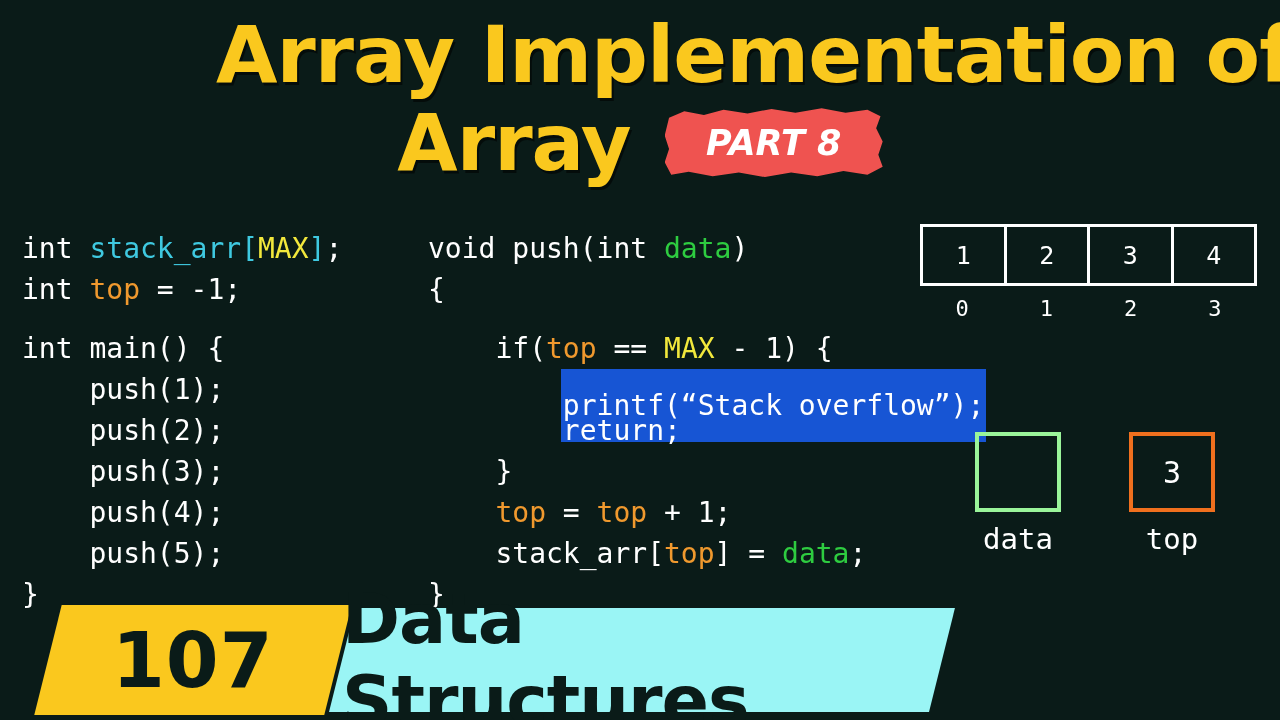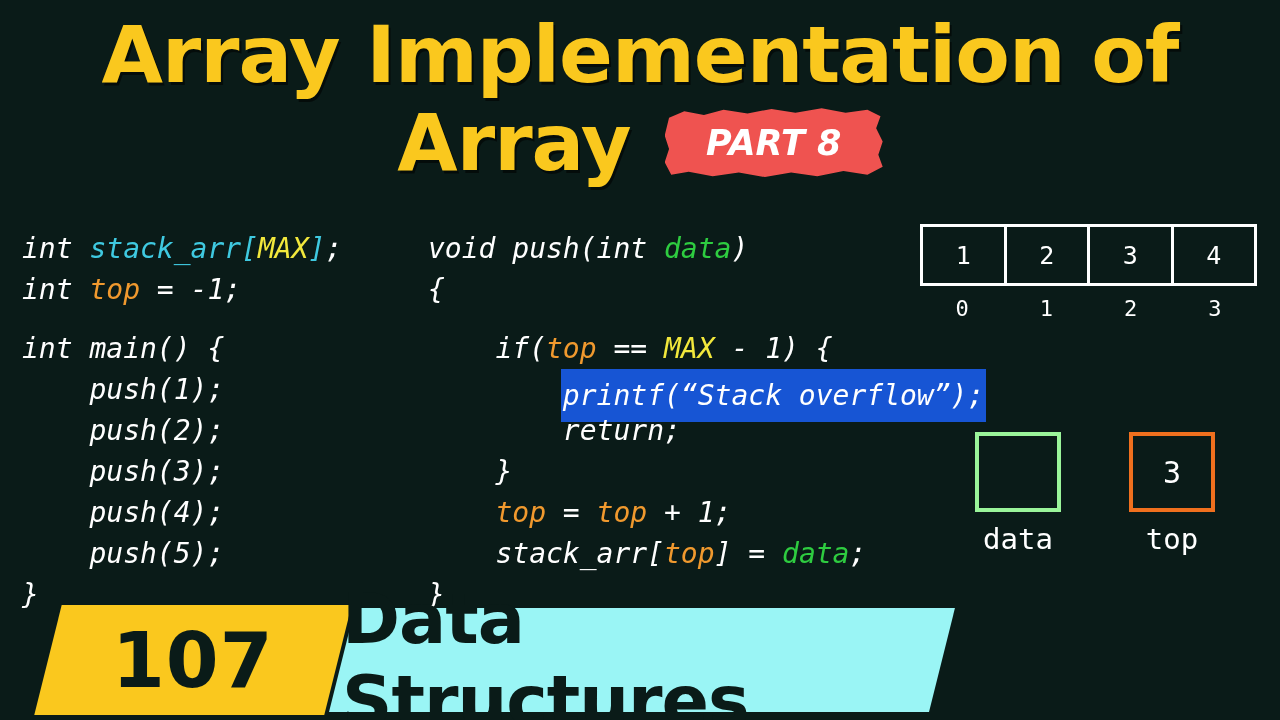--- a/index.html
+++ b/index.html
@@ -16,21 +16,21 @@
     position: relative;
   }
 
   
   #title-block {
     position: absolute;
     top: 0;
     left: 0;
     width: 1280px;
     height: 215px;
-    text-align: center;
+    text-align: right;
   }
 
   .title-line {
     font-family: "DejaVu Sans", sans-serif;
     font-weight: bold;
     color: #fac81e;
     letter-spacing: -1px;
     line-height: 1;
     text-shadow: 2px 3px 0 rgba(0,0,0,0.55);
   }
@@ -88,39 +88,38 @@
   }
 
   
   .code-block {
     position: absolute;
     font-family: "DejaVu Sans Mono", monospace;
     font-size: 28px;
     line-height: 41px;
     color: #ffffff;
     white-space: pre;
-    font-style: italic;
   }
 
   #code-left  { left: 22px;  top: 228px; }
   #code-right { left: 428px; top: 228px; }
 
   .code-line { height: 41px; white-space: pre; }
   .code-line.spacer { height: 18px; }
 
   .tok-var    { color: #3fc9e0; }
   .tok-const  { color: #f2e83c; }
   .tok-top    { color: #f0992e; }
   .tok-data   { color: #2ecc40; }
   .tok-plain  { color: #ffffff; }
 
   .hl-line {
     display: inline-block;
     background: #1755d4;
-    padding: 6px 2px;
+    padding: 16px 2px;
     margin-left: -2px;
   }
 
   
   #array-diagram {
     position: absolute;
     left: 920px;
     top: 224px;
   }
 

